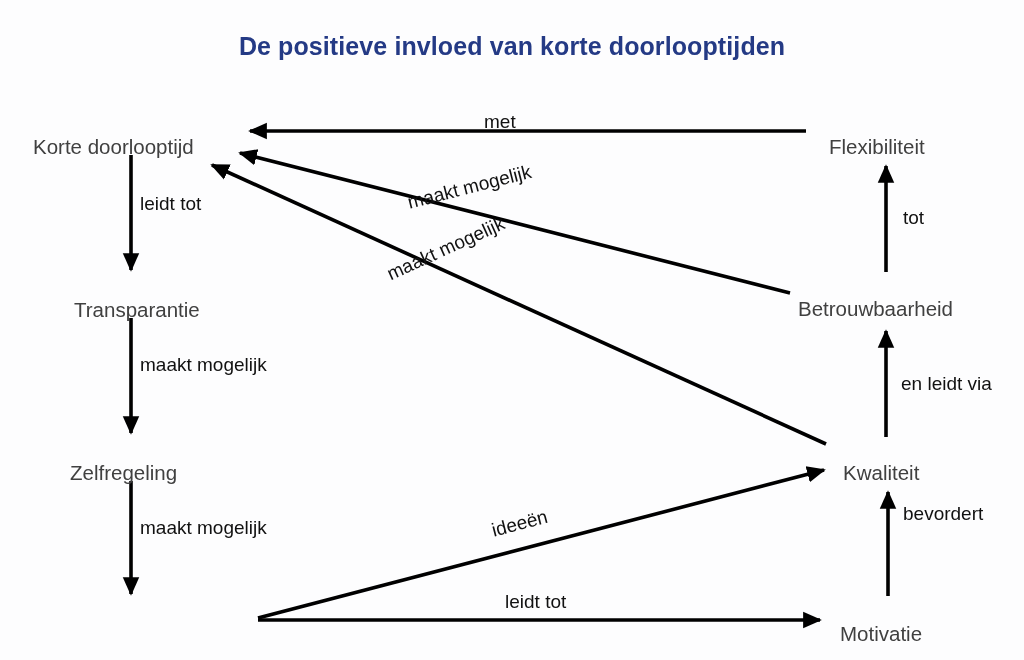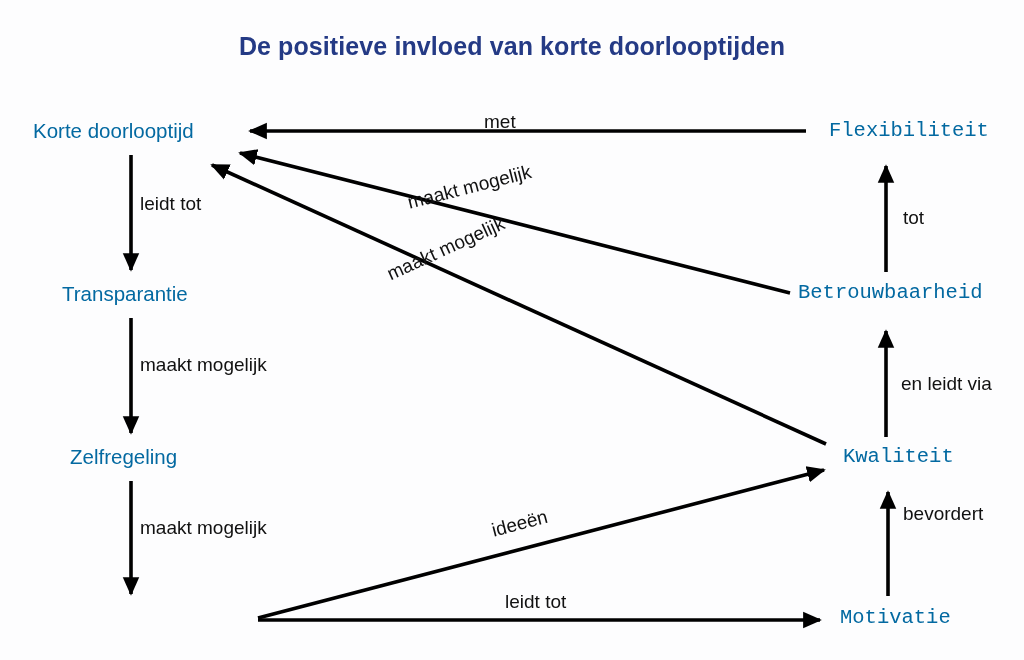--- a/index.html
+++ b/index.html
@@ -35,27 +35,27 @@
     text-align: center;
     font-size: 25px;
     font-weight: bold;
     color: #243a85;
     letter-spacing: 0.1px;
     white-space: nowrap;
   }
   .node {
     position: absolute;
     font-size: 20.5px;
-    color: #0369a1;
+    color: #404040;
     white-space: nowrap;
     line-height: 1;
+    margin-top: 16px;
   }
   .node.right-col {
     text-align: left;
-    font-family: Liberation Mono, monospace;
   }
   .edge-label {
     position: absolute;
     font-size: 19px;
     color: #111111;
     white-space: nowrap;
     line-height: 1;
   }
   .rot {
     transform-origin: 0 50%;
@@ -93,21 +93,21 @@
 
     <line x1="888" y1="596" x2="888" y2="492" stroke="#000000" stroke-width="3.6" marker-end="url(#arrowhead)"></line>
 
     <line x1="258" y1="618" x2="824" y2="470" stroke="#000000" stroke-width="3.6" marker-end="url(#arrowhead)"></line>
 
     <line x1="258" y1="620" x2="820" y2="620" stroke="#000000" stroke-width="3.6" marker-end="url(#arrowhead)"></line>
   </svg>
 
   <div class="node" style="left:33px; top:121px;">Korte doorlooptijd</div>
 
-  <div class="node" style="left:62px; top:284px;text-align:right;">Transparantie</div>
+  <div class="node" style="left:74px; top:284px;text-align:right;">Transparantie</div>
 
   <div class="node" style="left:70px; top:447px;">Zelfregeling</div>
 
 
   <div class="node right-col" style="left:829px; top:121px;">Flexibiliteit</div>
 
   <div class="node right-col" style="left:798px; top:283px;">Betrouwbaarheid</div>
 
   <div class="node right-col" style="left:843px; top:447px;">Kwaliteit</div>
 

